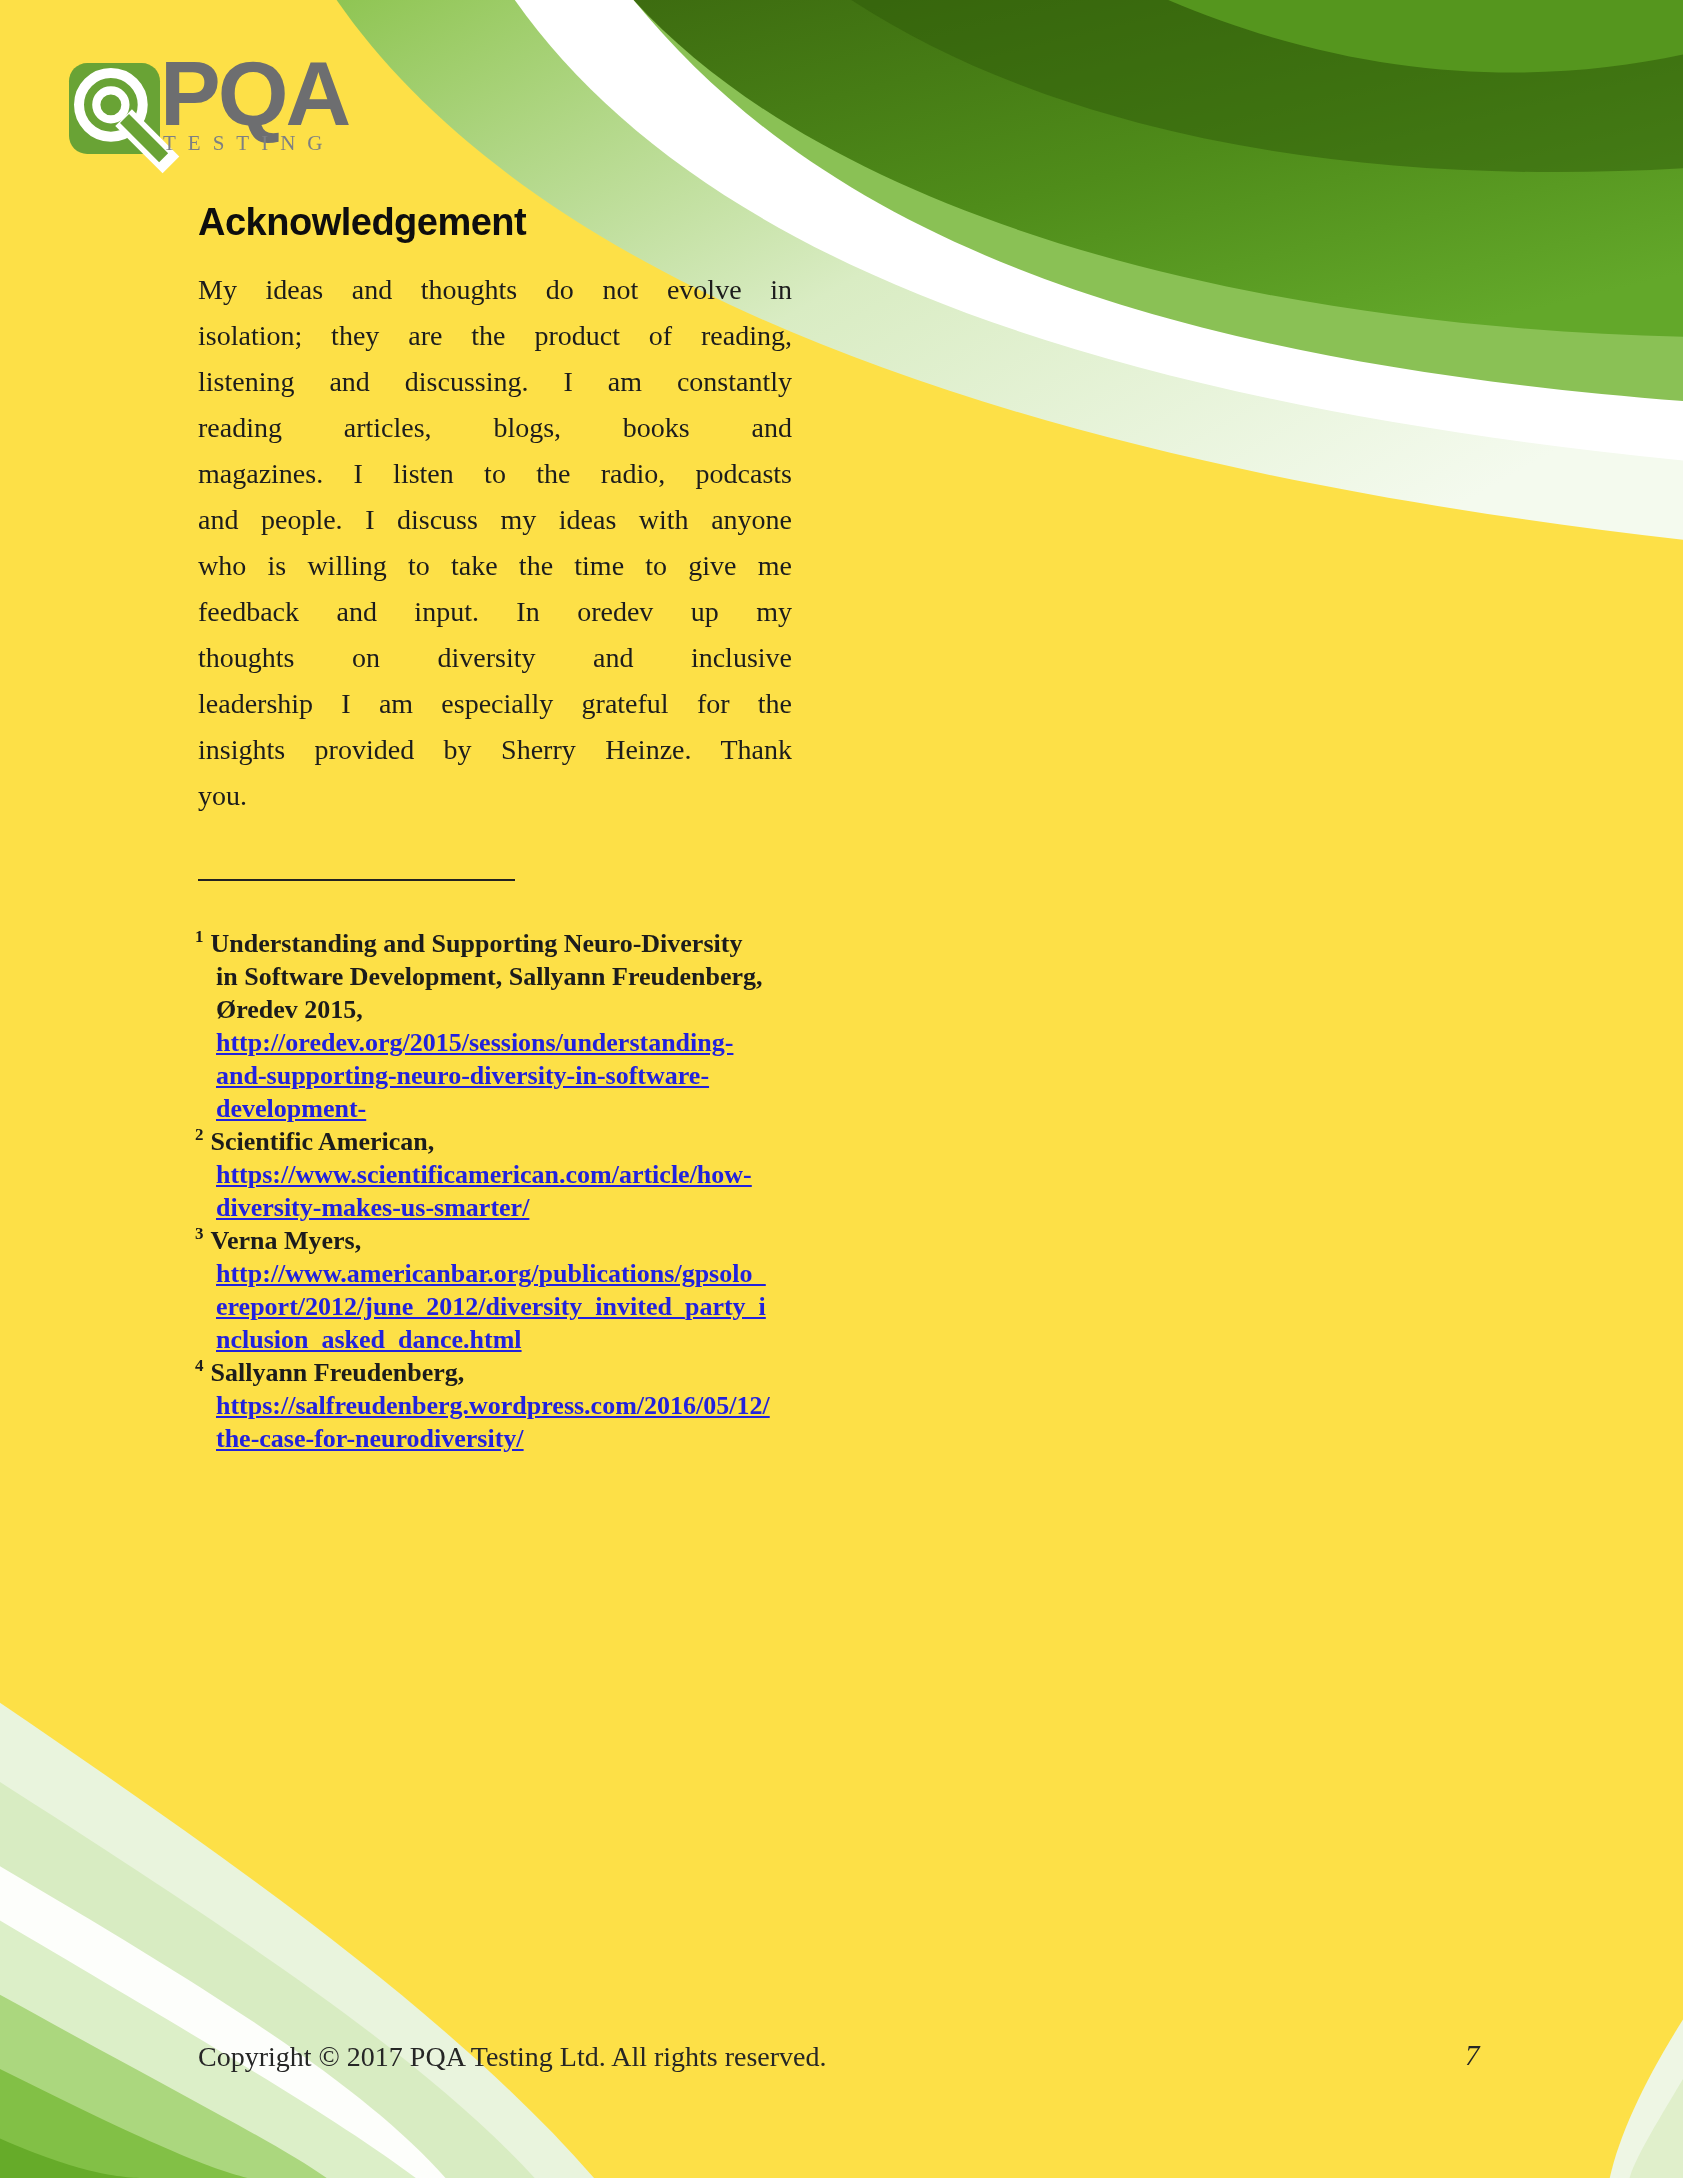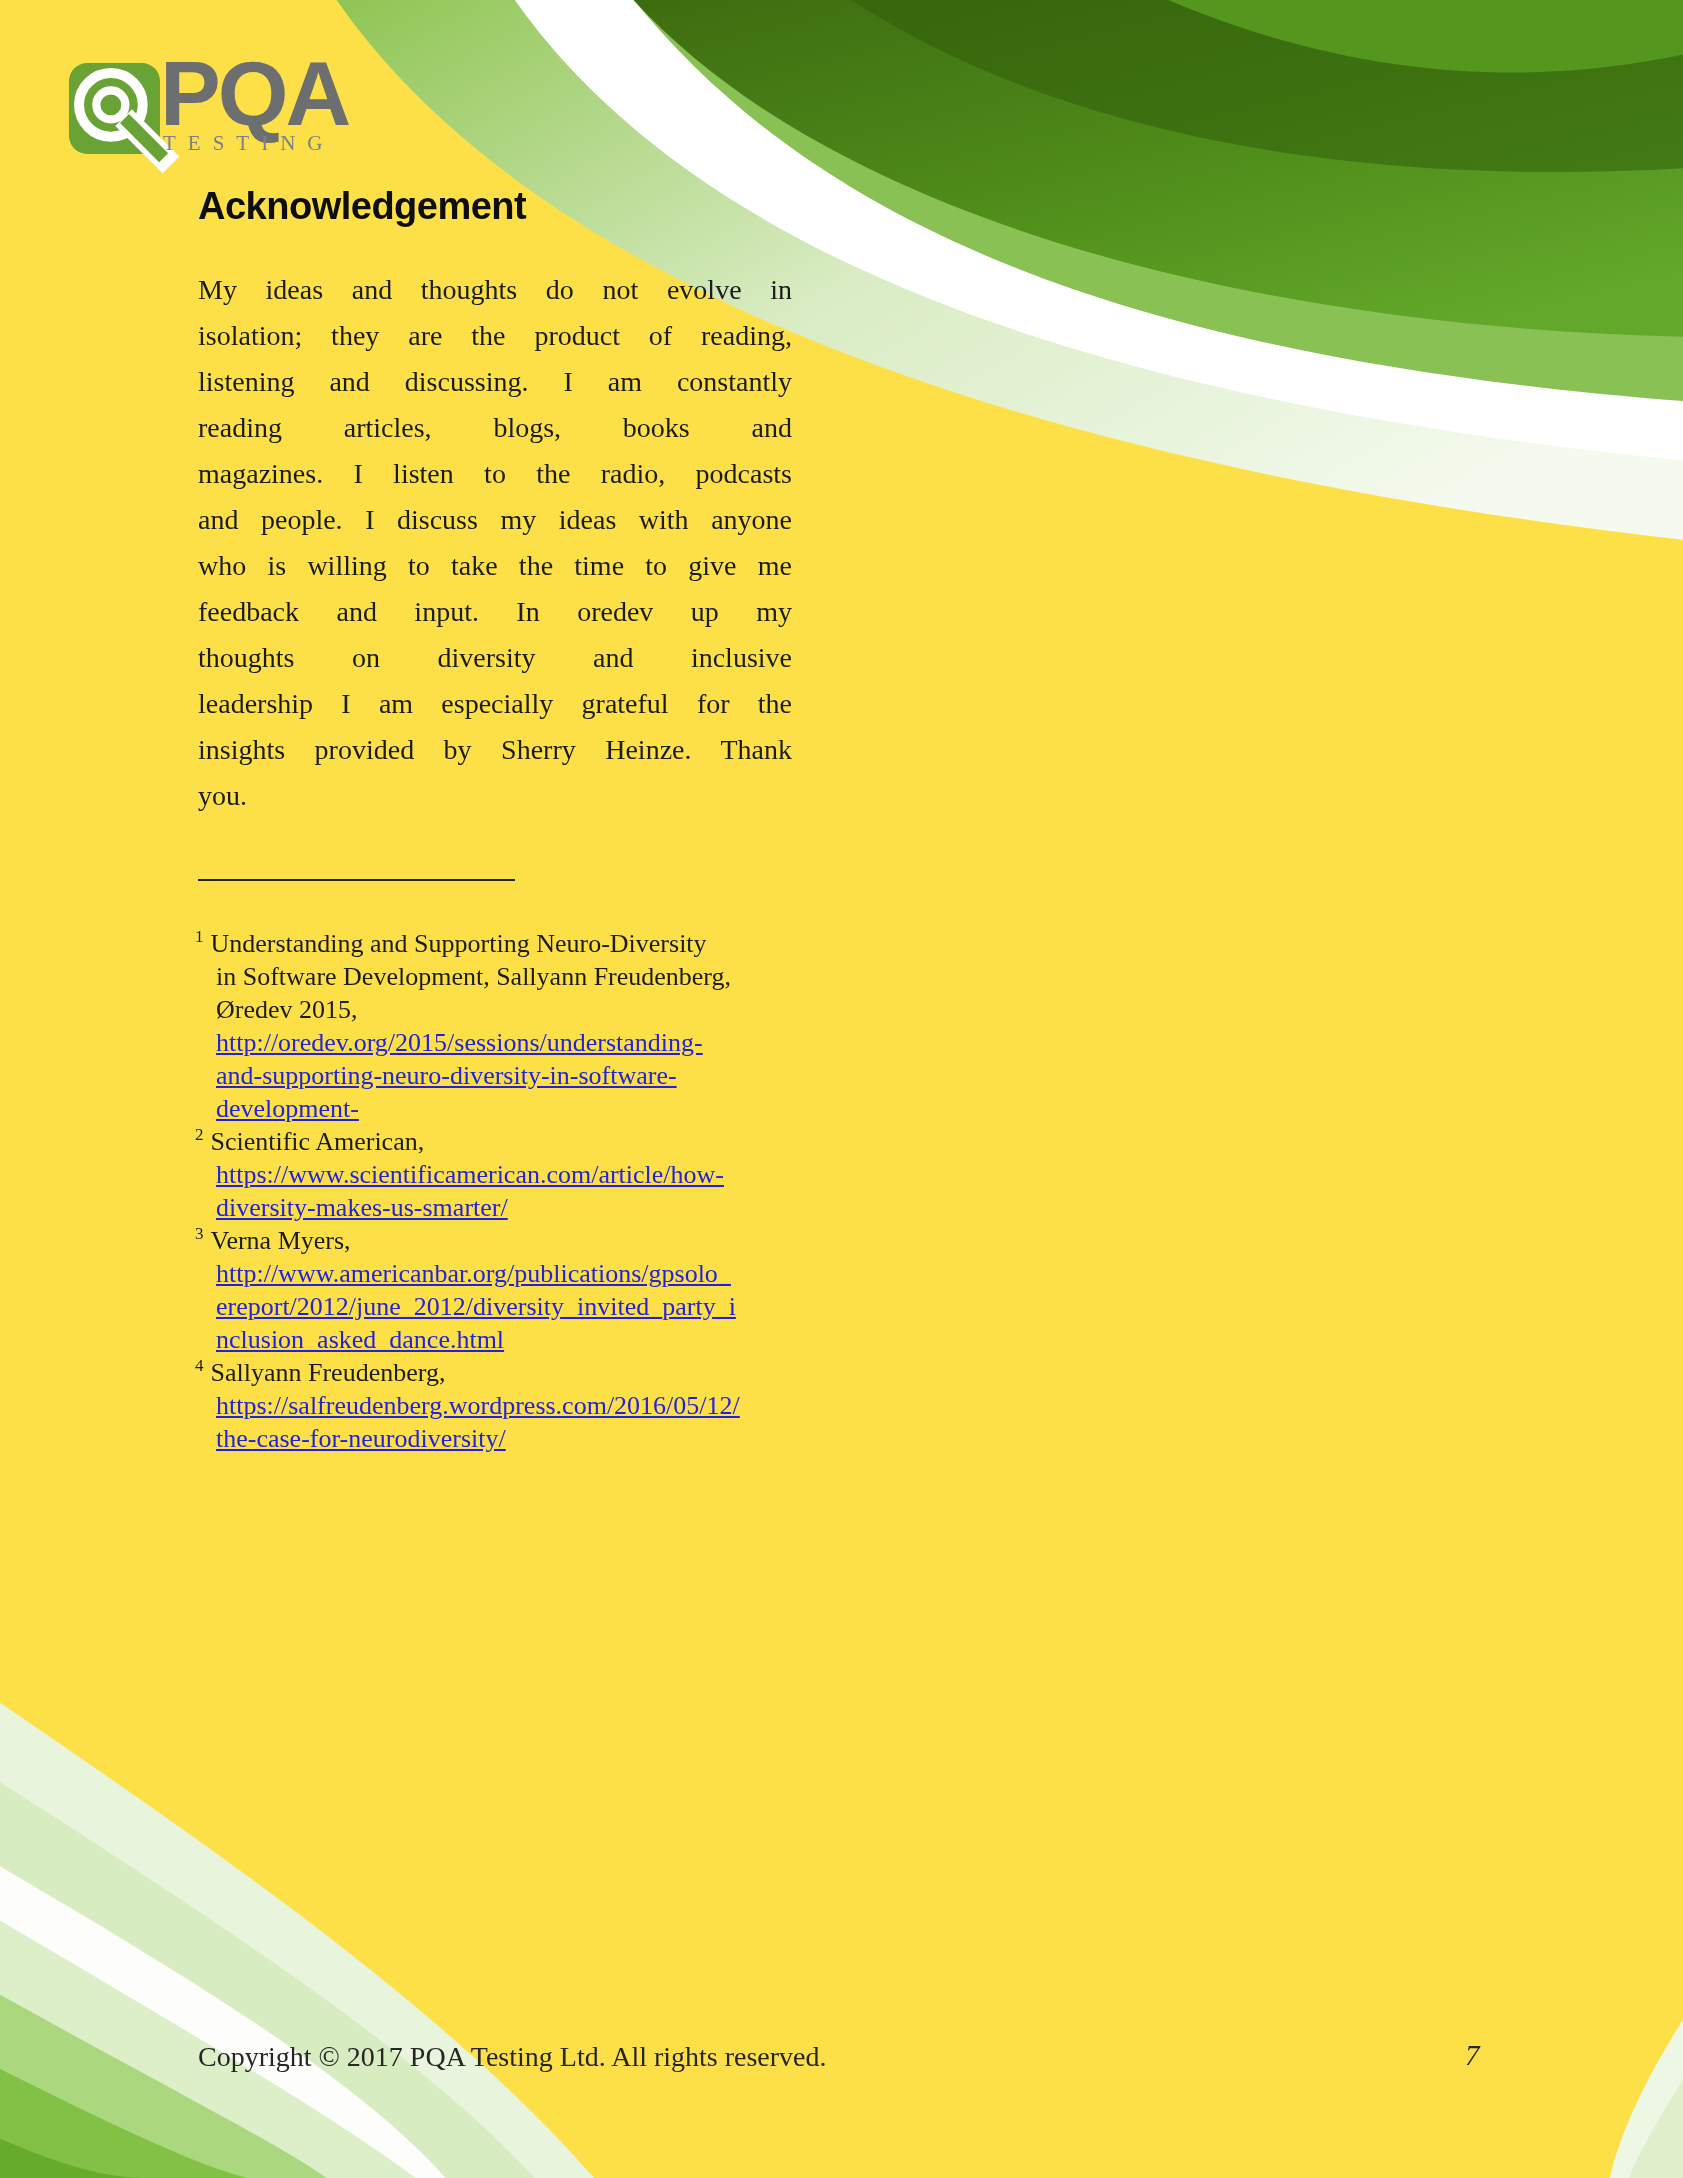--- a/index.html
+++ b/index.html
@@ -19,33 +19,33 @@
     font-family:"Liberation Sans", sans-serif;font-weight:bold;
     font-size:91px;letter-spacing:-3px;color:#6d6e70;line-height:1;
   }
   #logo-sub{
     left:163px;top:133px;
     font-family:Liberation Serif, serif;
     font-size:21px;letter-spacing:12px;color:#7e8083;line-height:1;
   }
   
   #heading{
-    left:198px;top:185px;width:634px;
+    left:198px;top:201px;width:634px;
     font-family:"Liberation Sans", sans-serif;font-weight:bold;
     font-size:38px;color:#0e0e0e;letter-spacing:-0.5px;
   }
   
   #body-paragraph{left:198px;top:267px;width:594px;font-size:28px;line-height:46px;color:#1c1c1c;}
   .bline{text-align:justify;text-align-last:justify;text-justify:inter-word;white-space:normal;}
   .bline.last{text-align-last:left;}
   
   #footnote-separator{left:198px;top:879px;width:317px;border-top:2px solid #222;height:0;}
   
   #footnotes{left:195px;top:927px;width:614px;font-size:26px;line-height:33px;color:#1c1c1c;}
-  .footnote{padding-left:21px;}
+  .footnote{padding-left:21px;font-weight:bold;}
   .fn-first{margin-left:-21px;}
   .fn-line sup{font-size:17px;line-height:0;margin-right:7px;}
   .fn-line a{color:#2222dd;text-decoration:underline;cursor:pointer;}
   
   #footer-copyright{left:198px;top:2041px;font-size:28px;color:#262626;}
   #footer-page-number{left:1465px;top:2039px;font-size:29px;font-style:italic;color:#262626;}
 </style>
 </head>
 <body>
 

